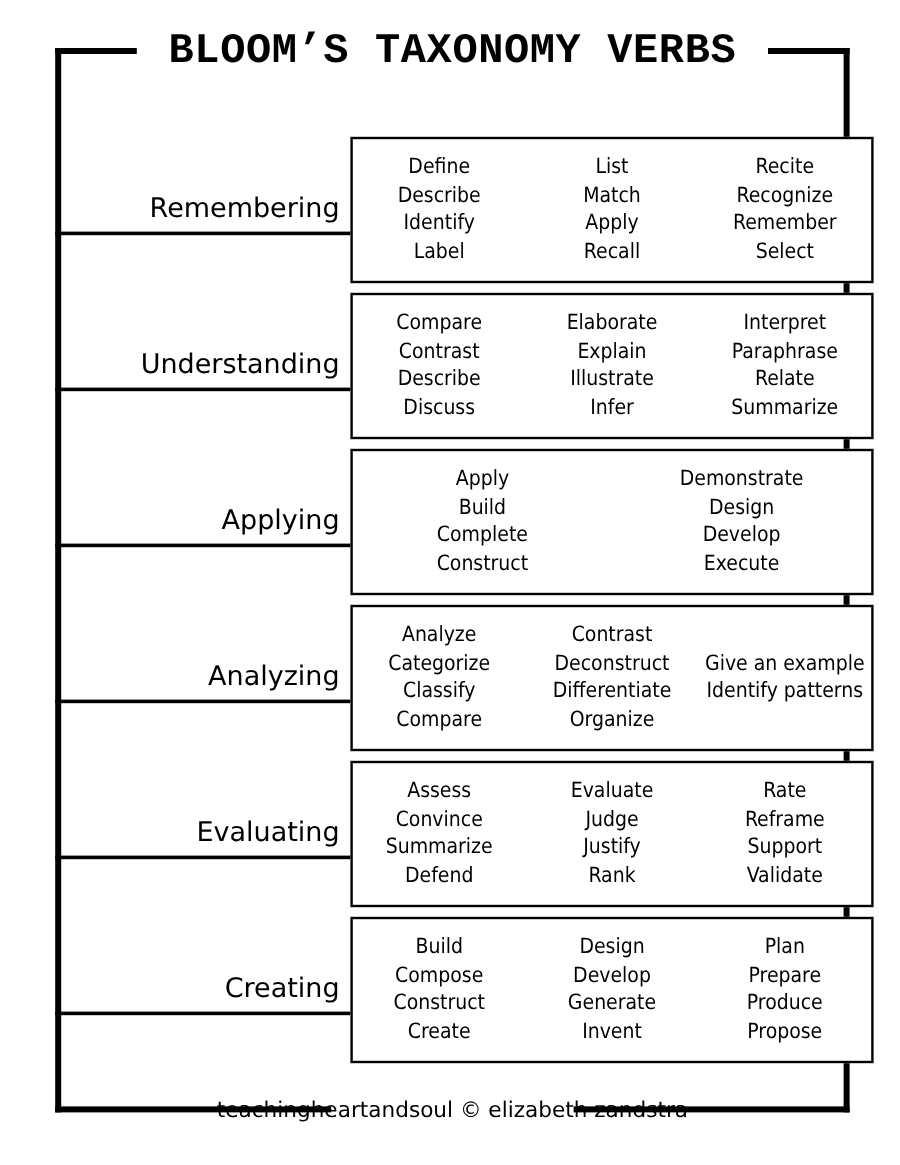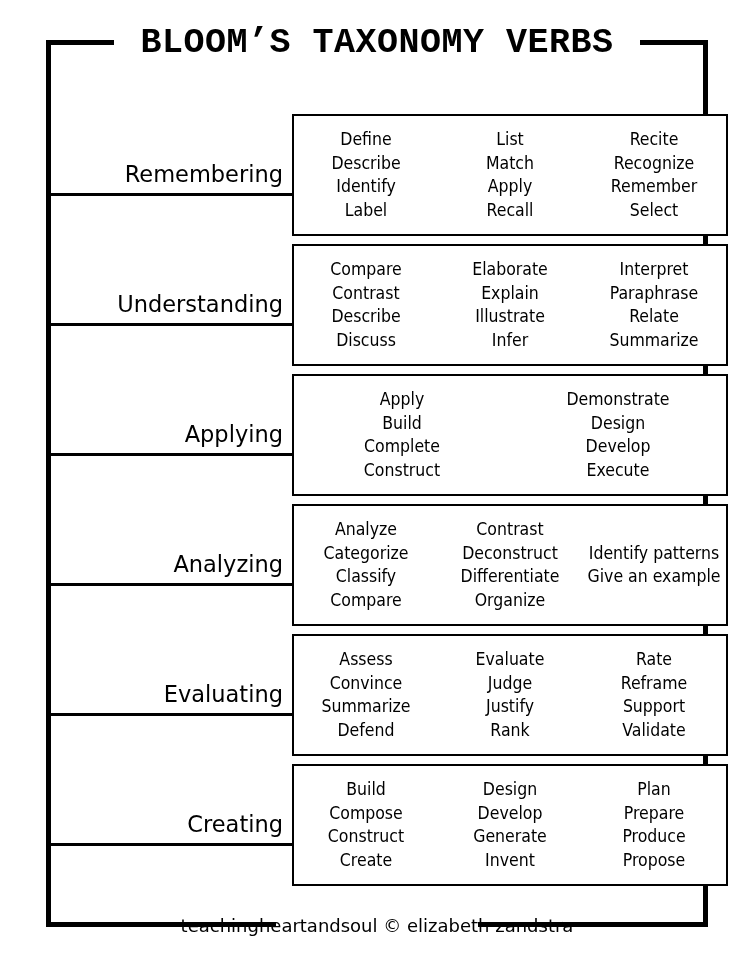--- a/index.html
+++ b/index.html
@@ -236,22 +236,22 @@
               <div class="verb-item">Classify</div>
               <div class="verb-item">Compare</div>
             </div>
             <div class="verb-col">
               <div class="verb-item">Contrast</div>
               <div class="verb-item">Deconstruct</div>
               <div class="verb-item">Differentiate</div>
               <div class="verb-item">Organize</div>
             </div>
             <div class="verb-col">
+              <div class="verb-item wrap">Give an example</div>
               <div class="verb-item wrap">Identify patterns</div>
-              <div class="verb-item wrap">Give an example</div>
             </div>
           </div>
         </div>
         <div class="row">
           <div class="label-zone">
             <div class="cat-label">Evaluating</div>
             <div class="divider"></div>
           </div>
           <div class="verb-box">
             <div class="verb-col">

